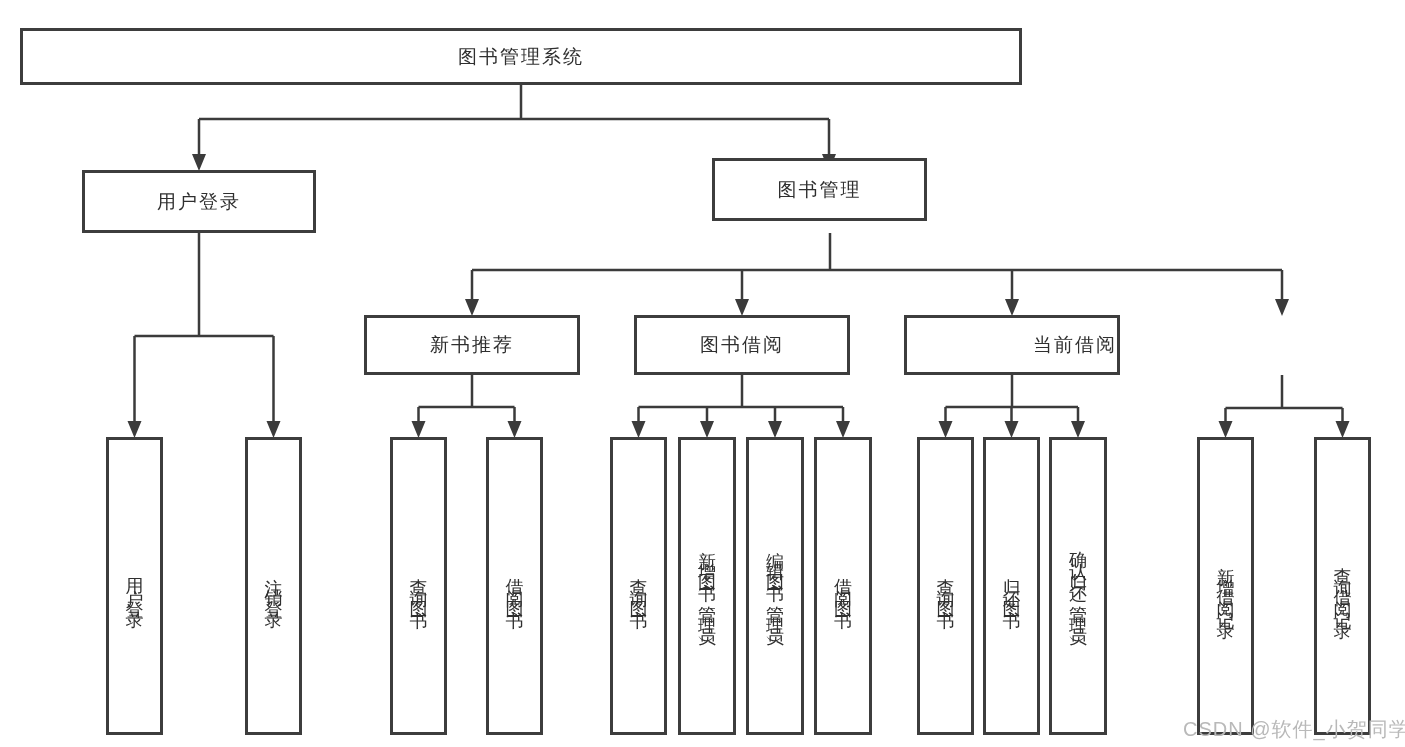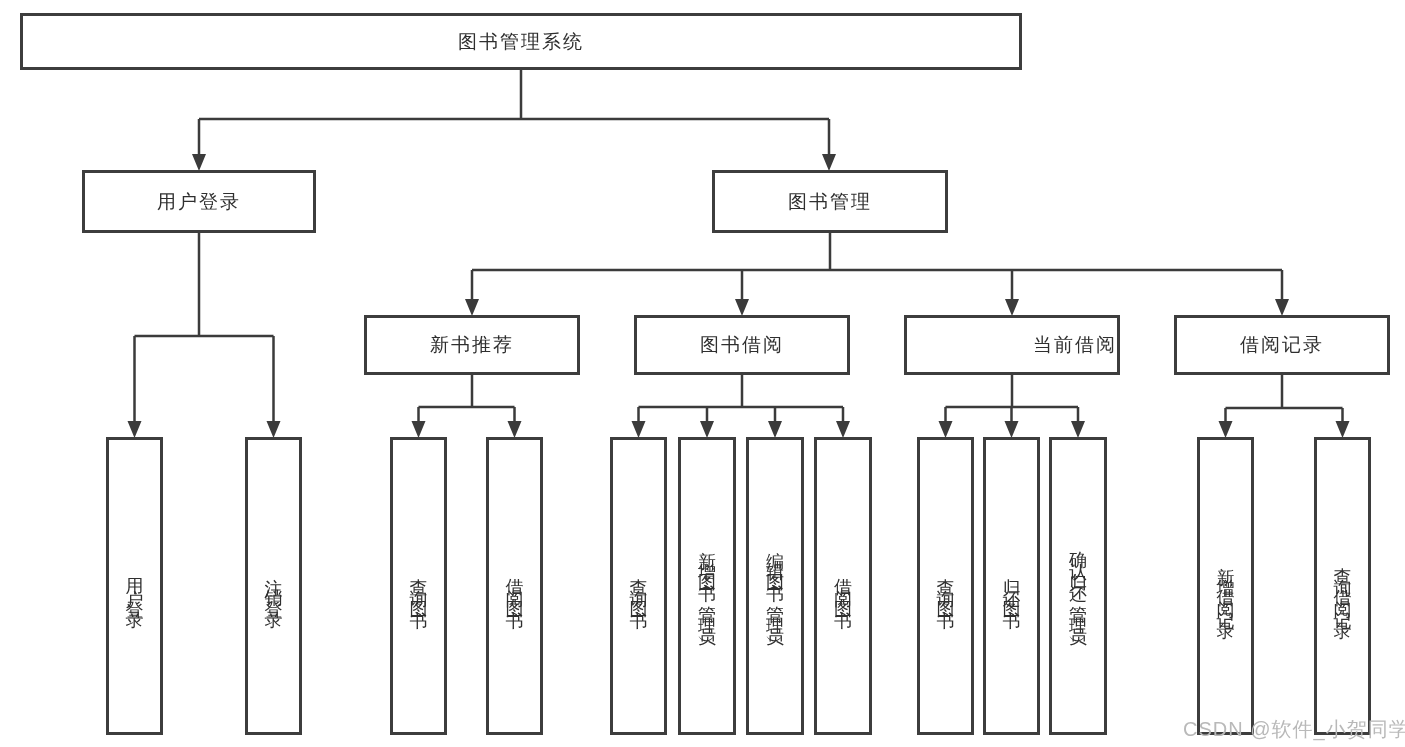--- a/index.html
+++ b/index.html
@@ -71,42 +71,39 @@
              M700 421 L714 421 L707 438 Z
              M768 421 L782 421 L775 438 Z
              M836 421 L850 421 L843 438 Z
              M938.5 421 L952.5 421 L945.5 438 Z
              M1004.5 421 L1018.5 421 L1011.5 438 Z
              M1071 421 L1085 421 L1078 438 Z
              M1218.5 421 L1232.5 421 L1225.5 438 Z
              M1335.5 421 L1349.5 421 L1342.5 438 Z"></path>
   </svg>
 
-  <div class="box" style="left:20px;top:13px;width:1002px;height:57px;">
+  <div class="box" style="left:20px;top:28px;width:1002px;height:57px;">
     <span class="htext">图书管理系统</span>
   </div>
 
   <div class="box" style="left:82px;top:170px;width:234px;height:63px;">
     <span class="htext">用户登录</span>
   </div>
-  <div class="box" style="left:712px;top:170px;width:236px;height:63px;">
+  <div class="box" style="left:712px;top:158px;width:215px;height:63px;">
     <span class="htext">图书管理</span>
   </div>
 
   <div class="box" style="left:364px;top:315px;width:216px;height:60px;">
     <span class="htext">新书推荐</span>
   </div>
   <div class="box" style="left:634px;top:315px;width:216px;height:60px;">
     <span class="htext">图书借阅</span>
   </div>
   <div class="box" style="left:904px;top:315px;width:216px;height:60px;justify-content:flex-end;">
     <span class="htext">当前借阅</span>
-  </div>
-  <div class="box" style="left:1174px;top:315px;width:216px;height:60px;">
-    <span class="htext">借阅记录</span>
   </div>
 
   <div class="box" style="left:106px;top:437px;width:57px;height:298px;">
     <span class="vtext">用户登录</span>
   </div>
   <div class="box" style="left:245px;top:437px;width:57px;height:298px;">
     <span class="vtext">注销登录</span>
   </div>
 
   <div class="box" style="left:390px;top:437px;width:57px;height:298px;">

